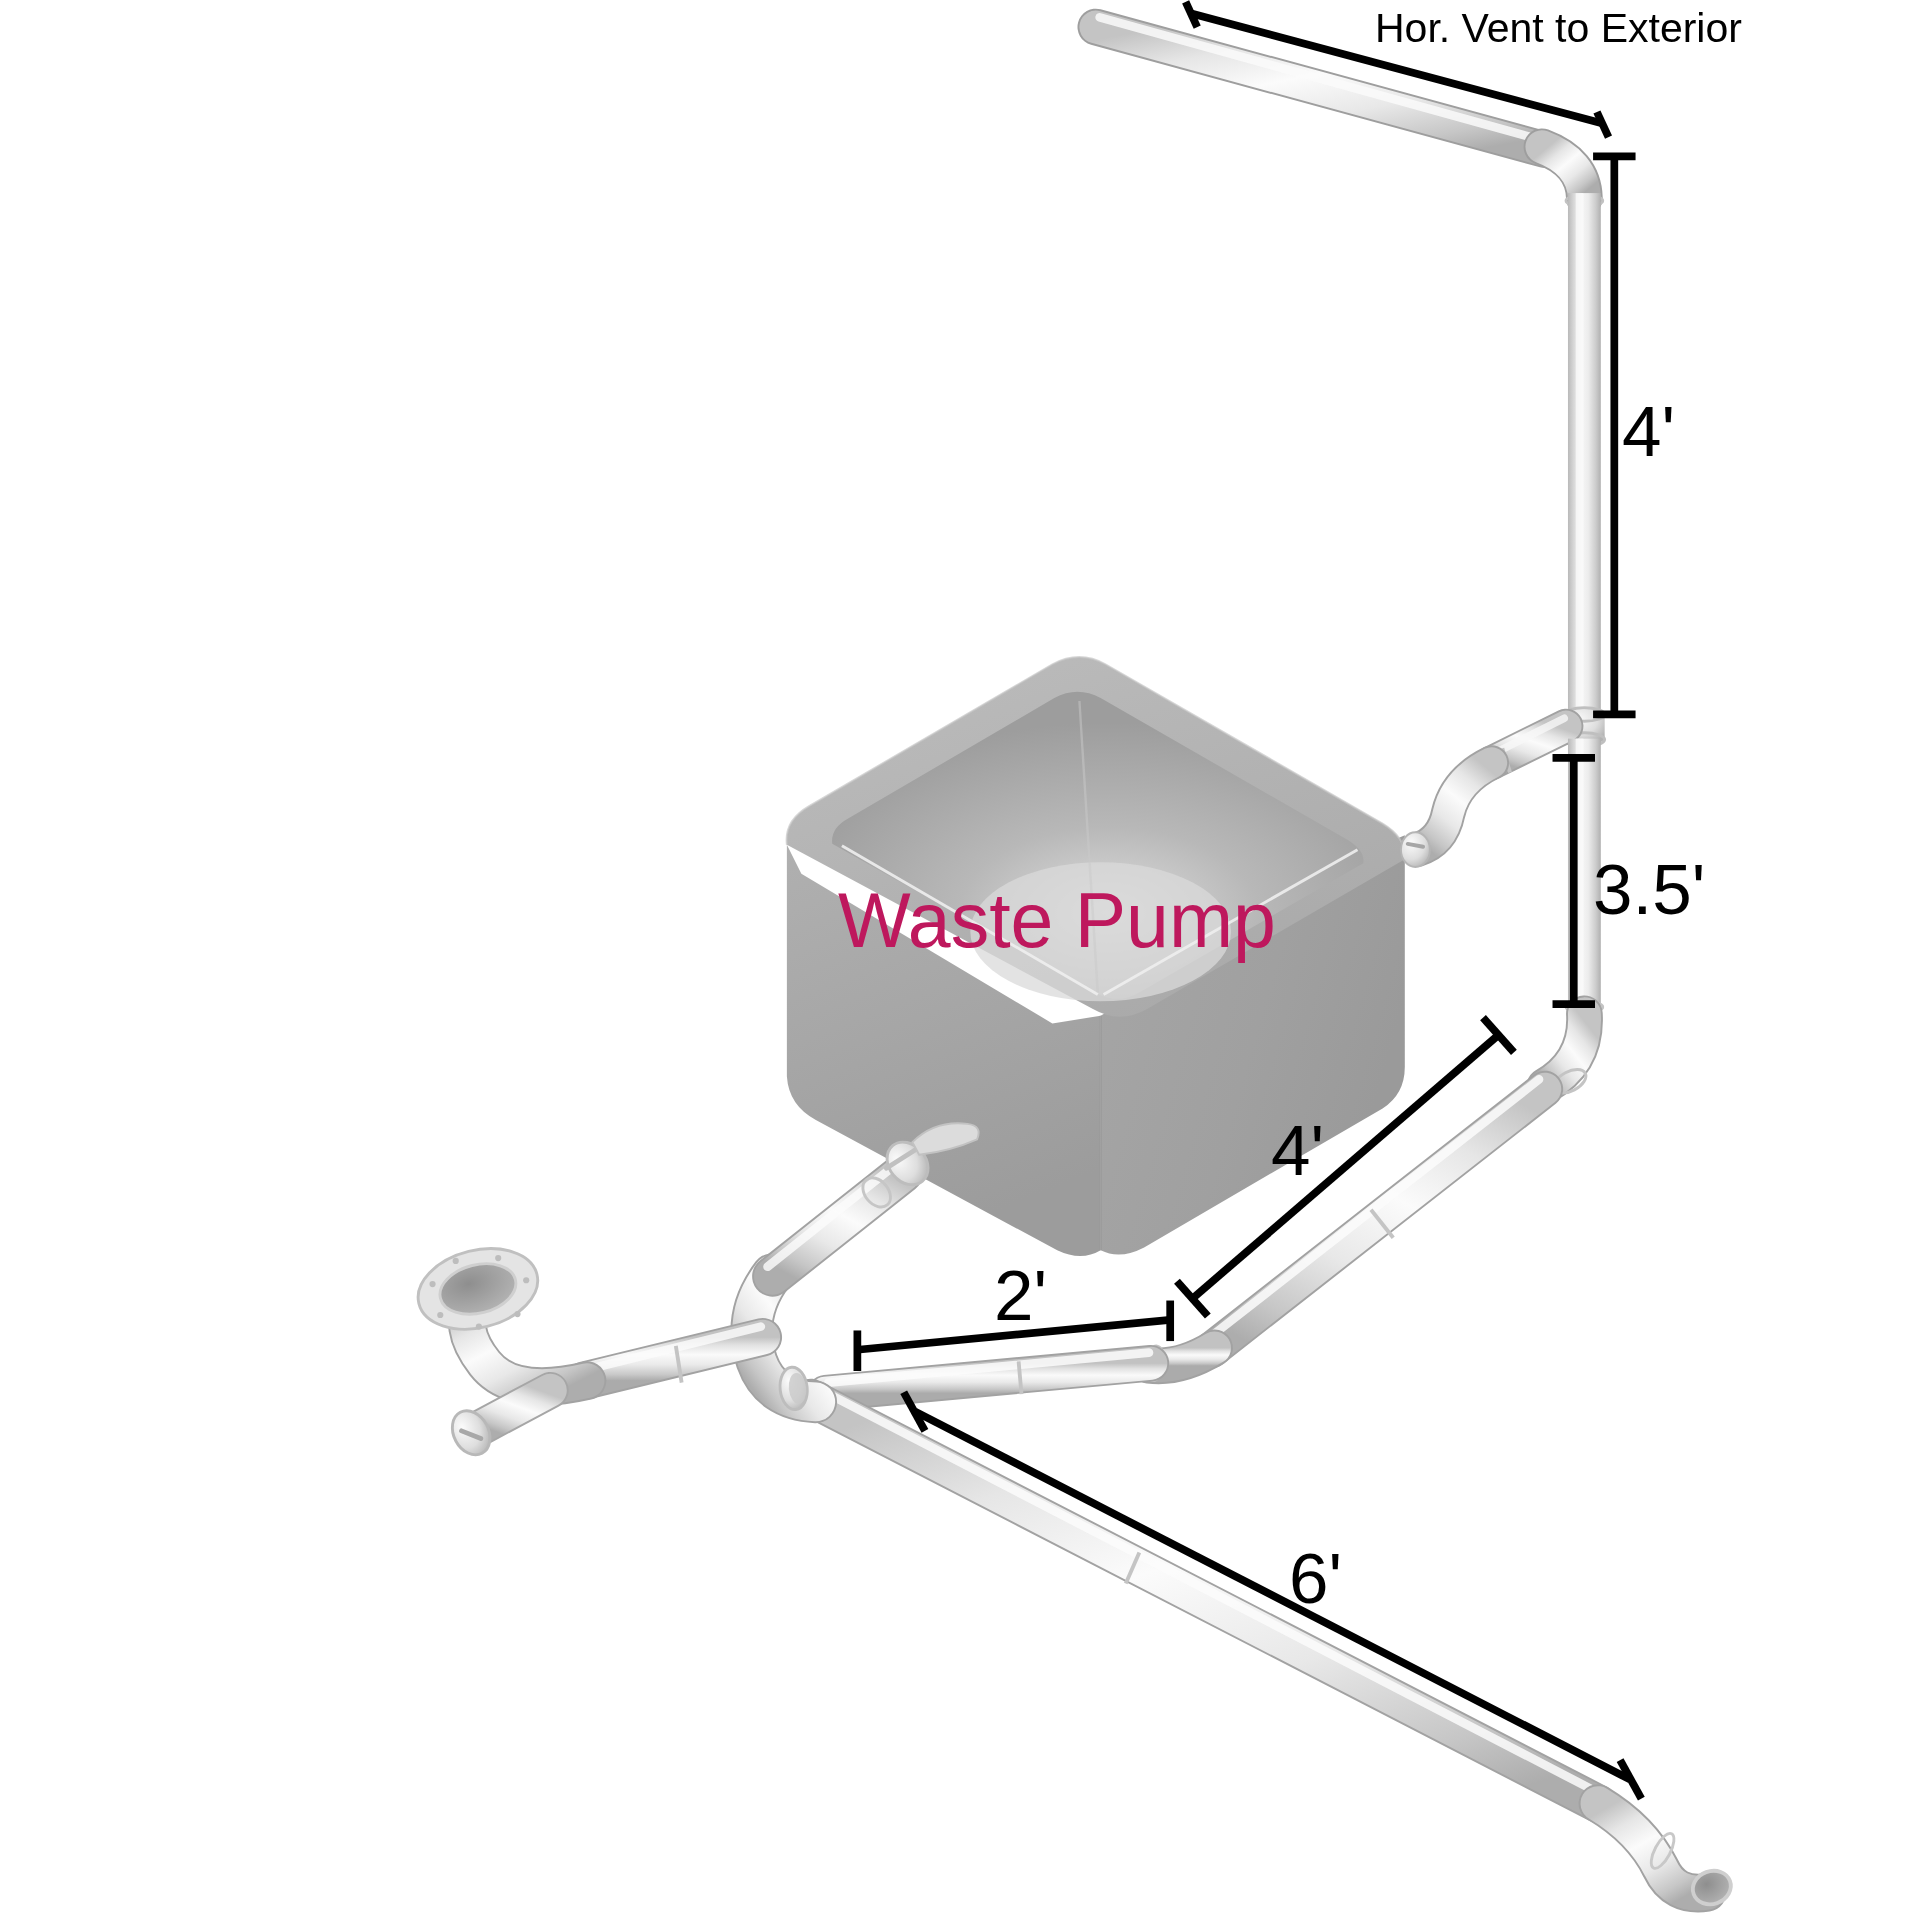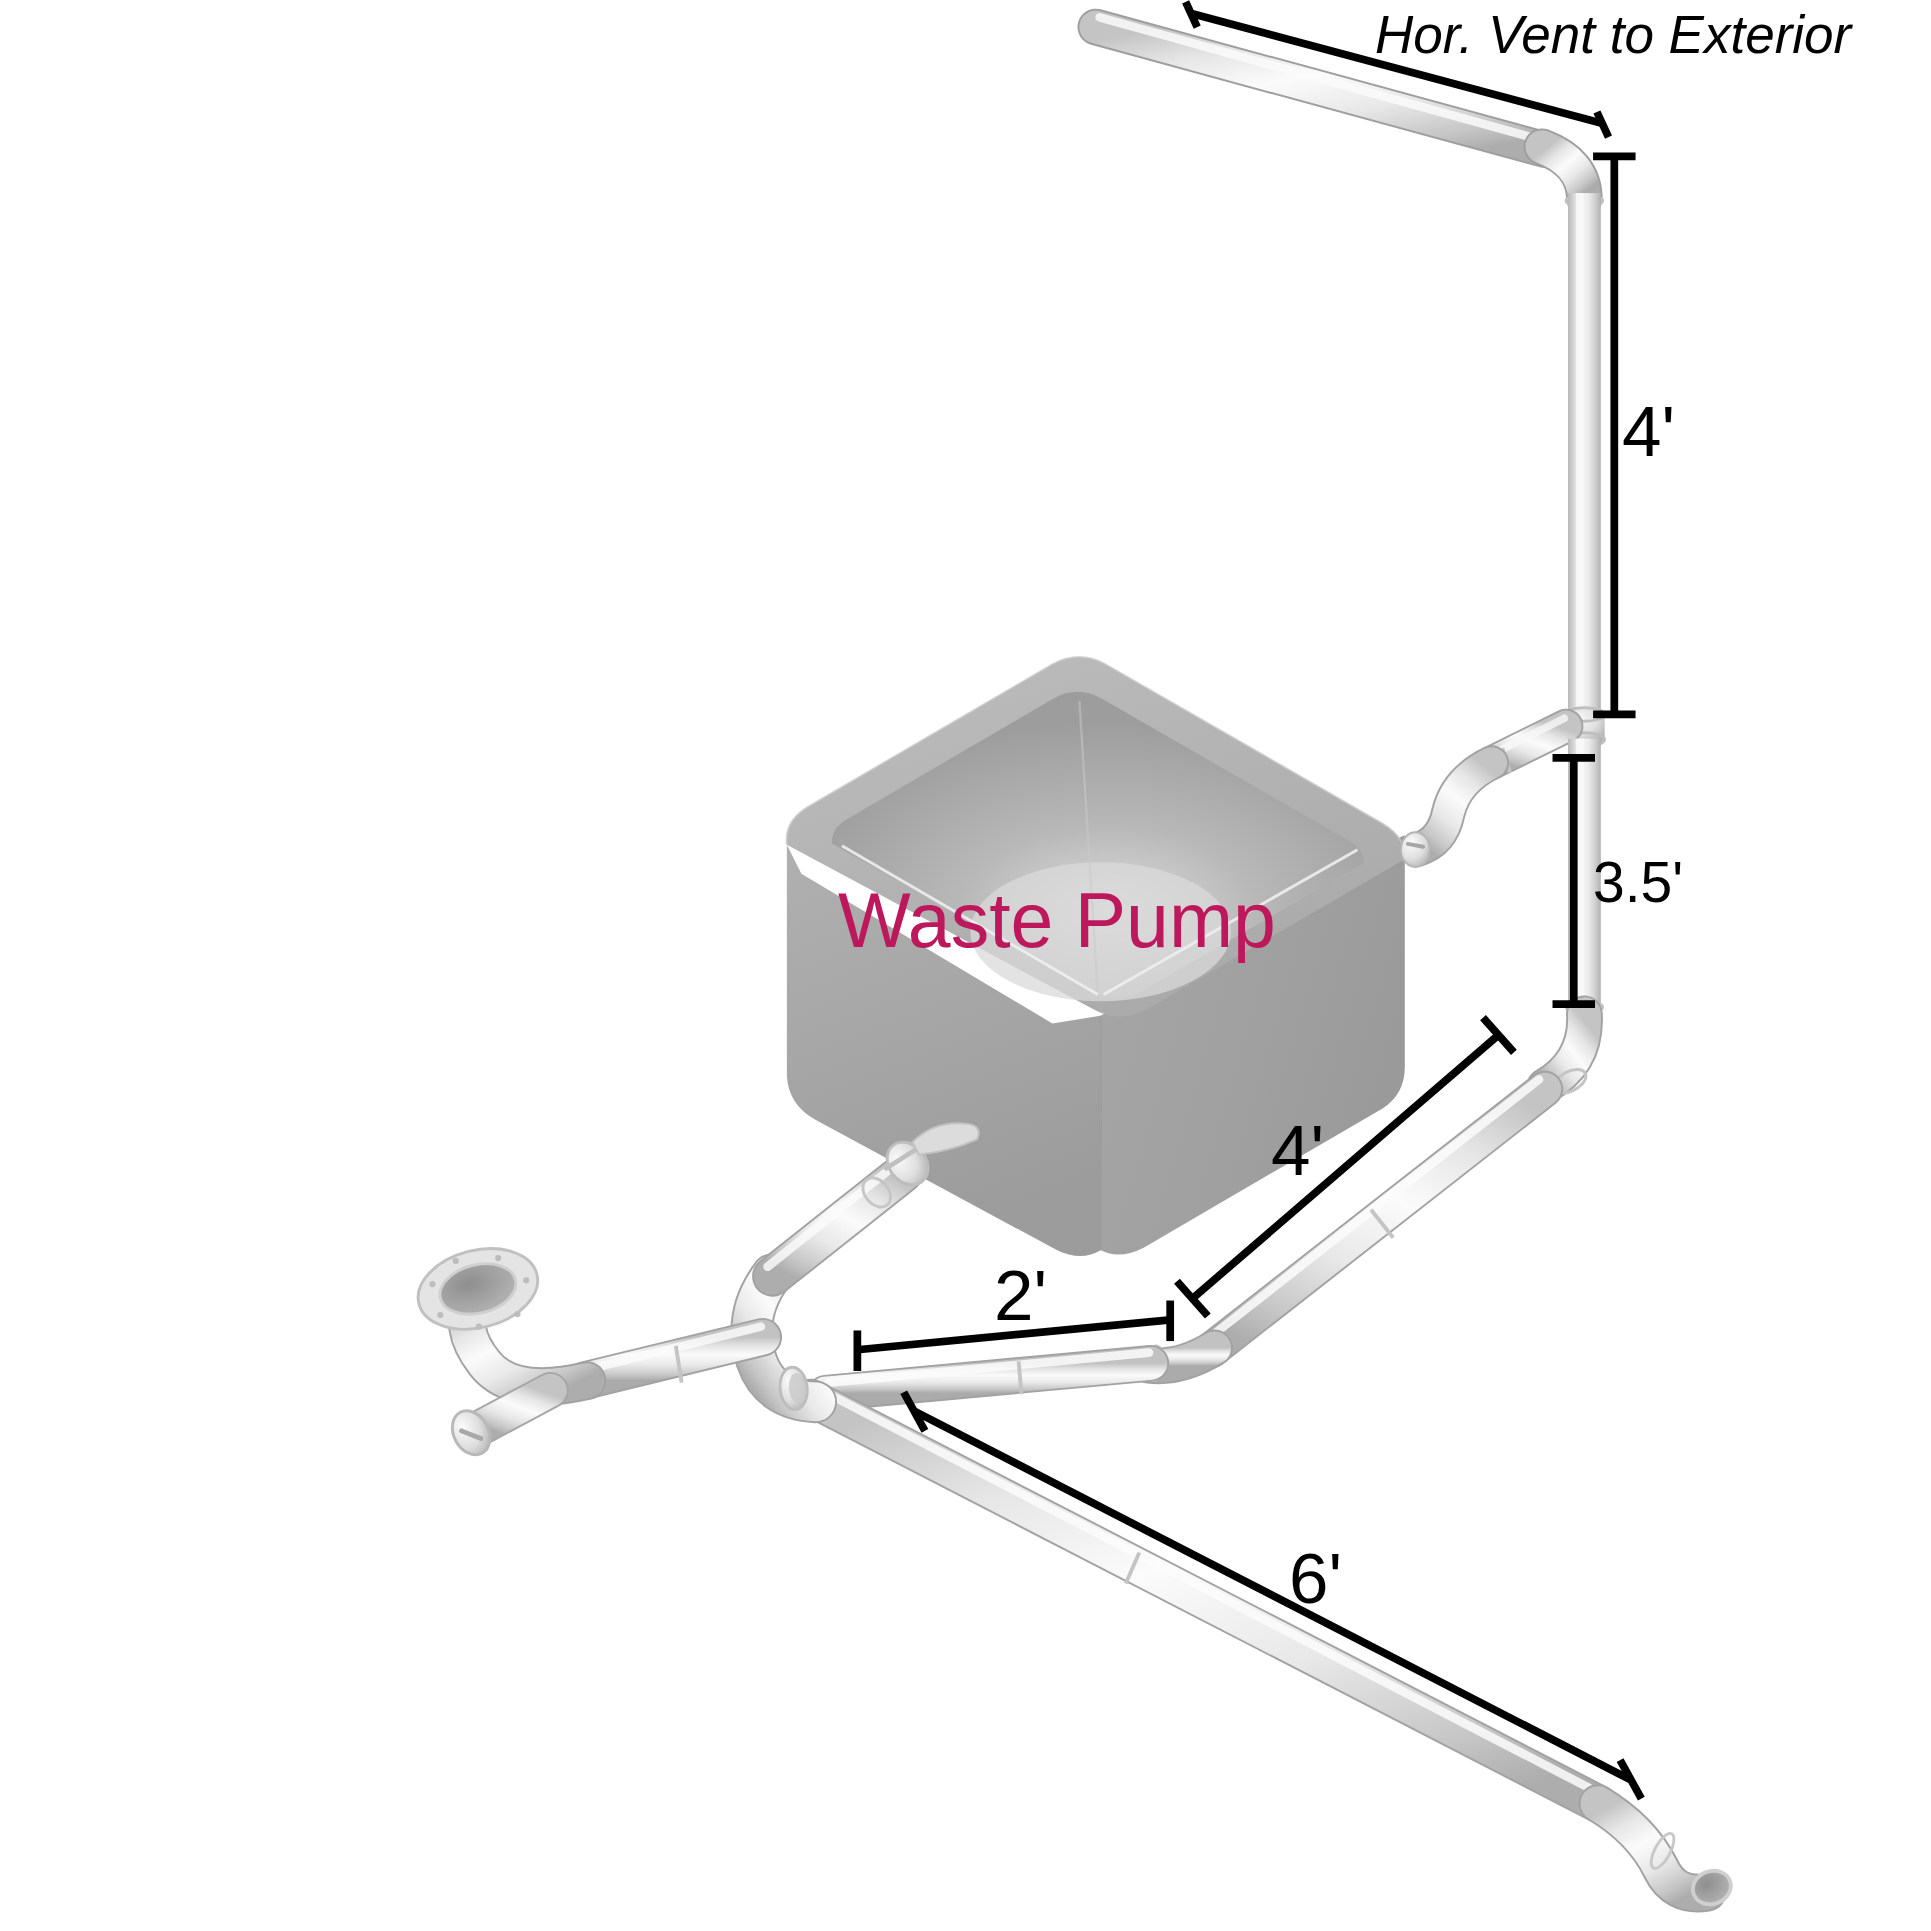--- a/index.html
+++ b/index.html
@@ -28,32 +28,31 @@
   }
   .dim-label {
     position: absolute;
     font-family: "Liberation Sans", sans-serif;
     color: #000000;
     white-space: nowrap;
     line-height: 1;
     user-select: none;
   }
   #label-vent {
-    font-size: 53px;
+    font-size: 41px;
     left: 1375px;
     top: 7.7px;
-    font-style: italic;
   }
   #label-riser4 {
     font-size: 71px;
     left: 1622px;
     top: 396px;
   }
   #label-riser35 {
-    font-size: 57px;
+    font-size: 71px;
     left: 1593px;
     top: 854px;
   }
   #label-diag4 {
     font-size: 71px;
     left: 1271px;
     top: 1115px;
   }
   #label-run2 {
     font-size: 71px;

